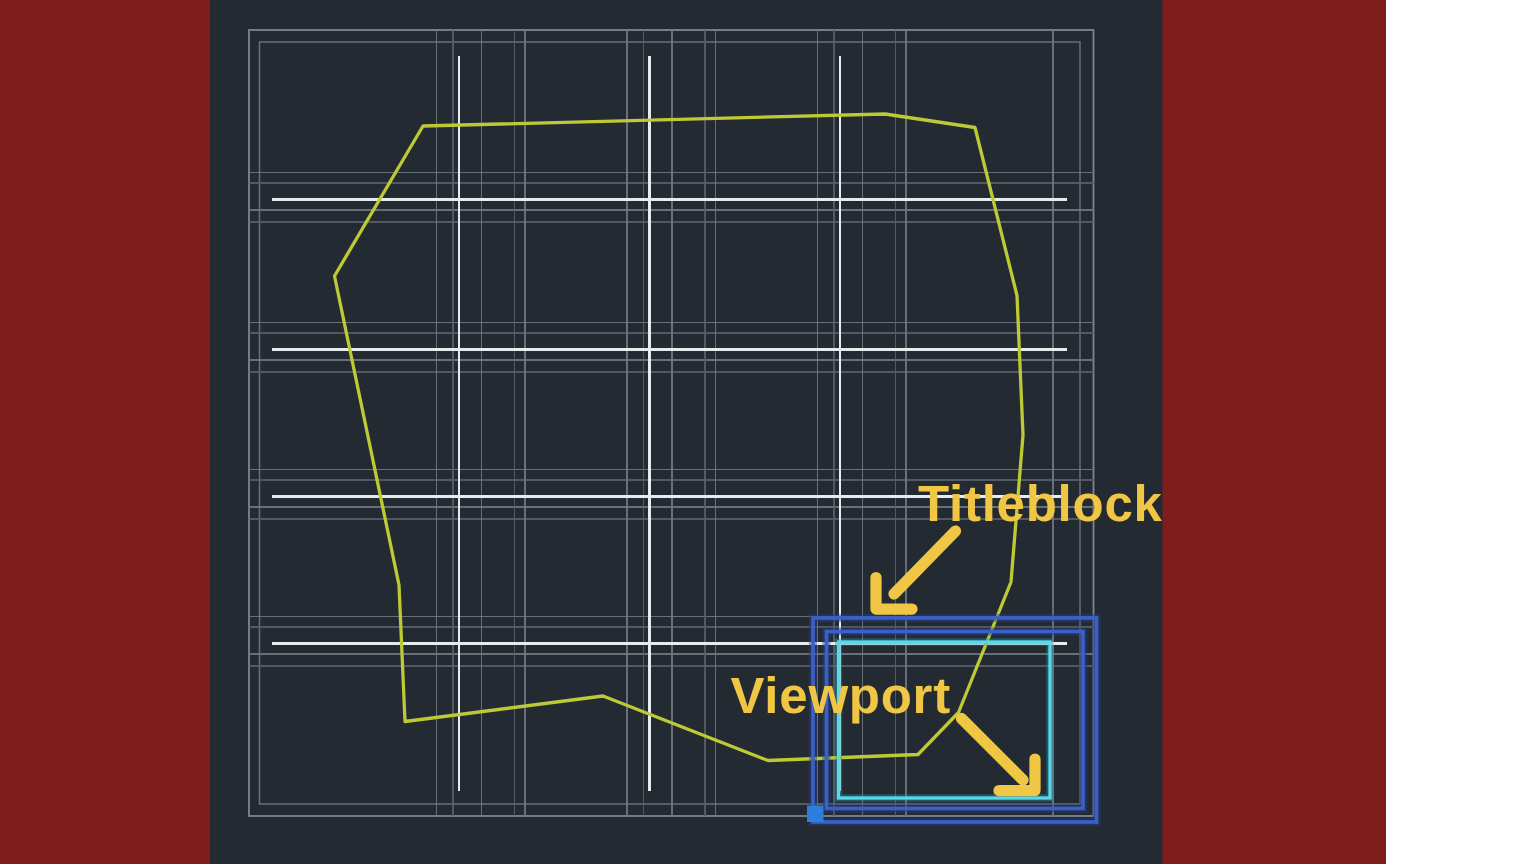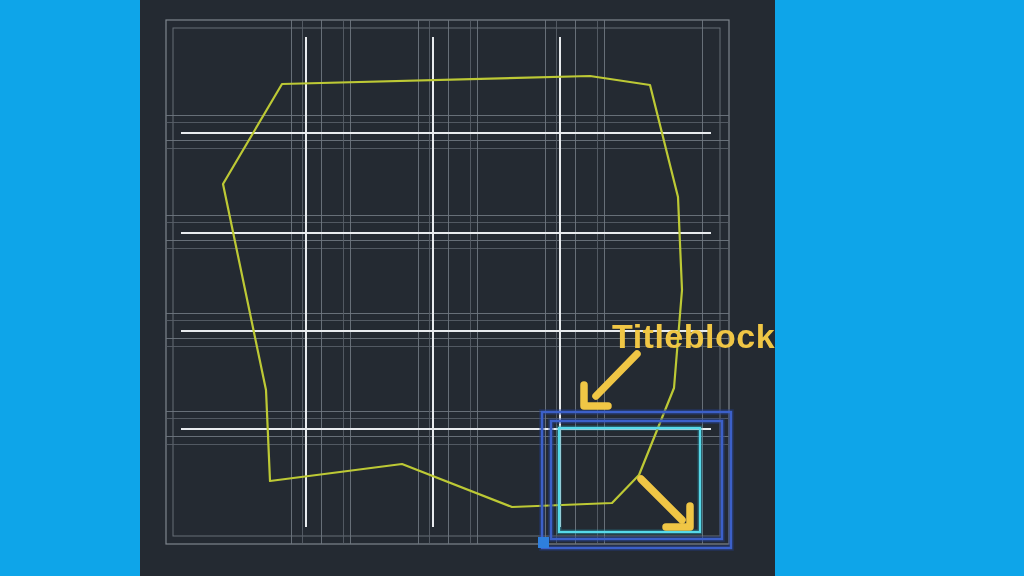--- a/index.html
+++ b/index.html
@@ -1,19 +1,19 @@
 <!DOCTYPE html>
 <html><head>
 <meta charset="utf-8">
 <style>
   html,body{margin:0;padding:0;}
   .stage{
     position:relative;
-    width:1024px;height:576px;
-    background:#0ea5e9;
+    width:924px;height:576px;
+    background:#7f1d1d;
     overflow:hidden;
     font-family:"Liberation Sans", sans-serif;
   }
   .canvas{
     position:absolute;
     top:0;left:140px;
     width:635px;height:576px;
     overflow:hidden;
   }
   .canvas svg{display:block;}
@@ -83,14 +83,15 @@
         <rect x="551" y="421" width="171" height="118" fill="none" stroke="#3c60c9" stroke-width="2.4" opacity="1"></rect>
         <rect x="559" y="428" width="141" height="104" fill="none" stroke="#2b96ad" stroke-width="5" opacity="0.4"></rect>
         <rect x="559" y="428" width="141" height="104" fill="none" stroke="#56d9e9" stroke-width="2.2" opacity="1"></rect>
         <rect x="538" y="537" width="11" height="11" fill="#2e7fdd"></rect>
         <line x1="637" y1="354" x2="596" y2="396" stroke="#f0c645" stroke-width="7.5" stroke-linecap="round"></line>
         <polyline points="584,385 584,406 608,406" fill="none" stroke="#f0c645" stroke-width="7.5" stroke-linecap="round" stroke-linejoin="round"></polyline>
         <line x1="641" y1="479" x2="682" y2="520" stroke="#f0c645" stroke-width="7.5" stroke-linecap="round"></line>
         <polyline points="690,506 690,527 666,527" fill="none" stroke="#f0c645" stroke-width="7.5" stroke-linecap="round" stroke-linejoin="round"></polyline>
       </svg>
     <div class="anno-label label-titleblock" style="color: rgb(240, 198, 69);">Titleblock</div>
+    <div class="anno-label label-viewport" style="color: rgb(240, 198, 69);">Viewport</div>
   </div>
 </div>
 
 </body></html>

